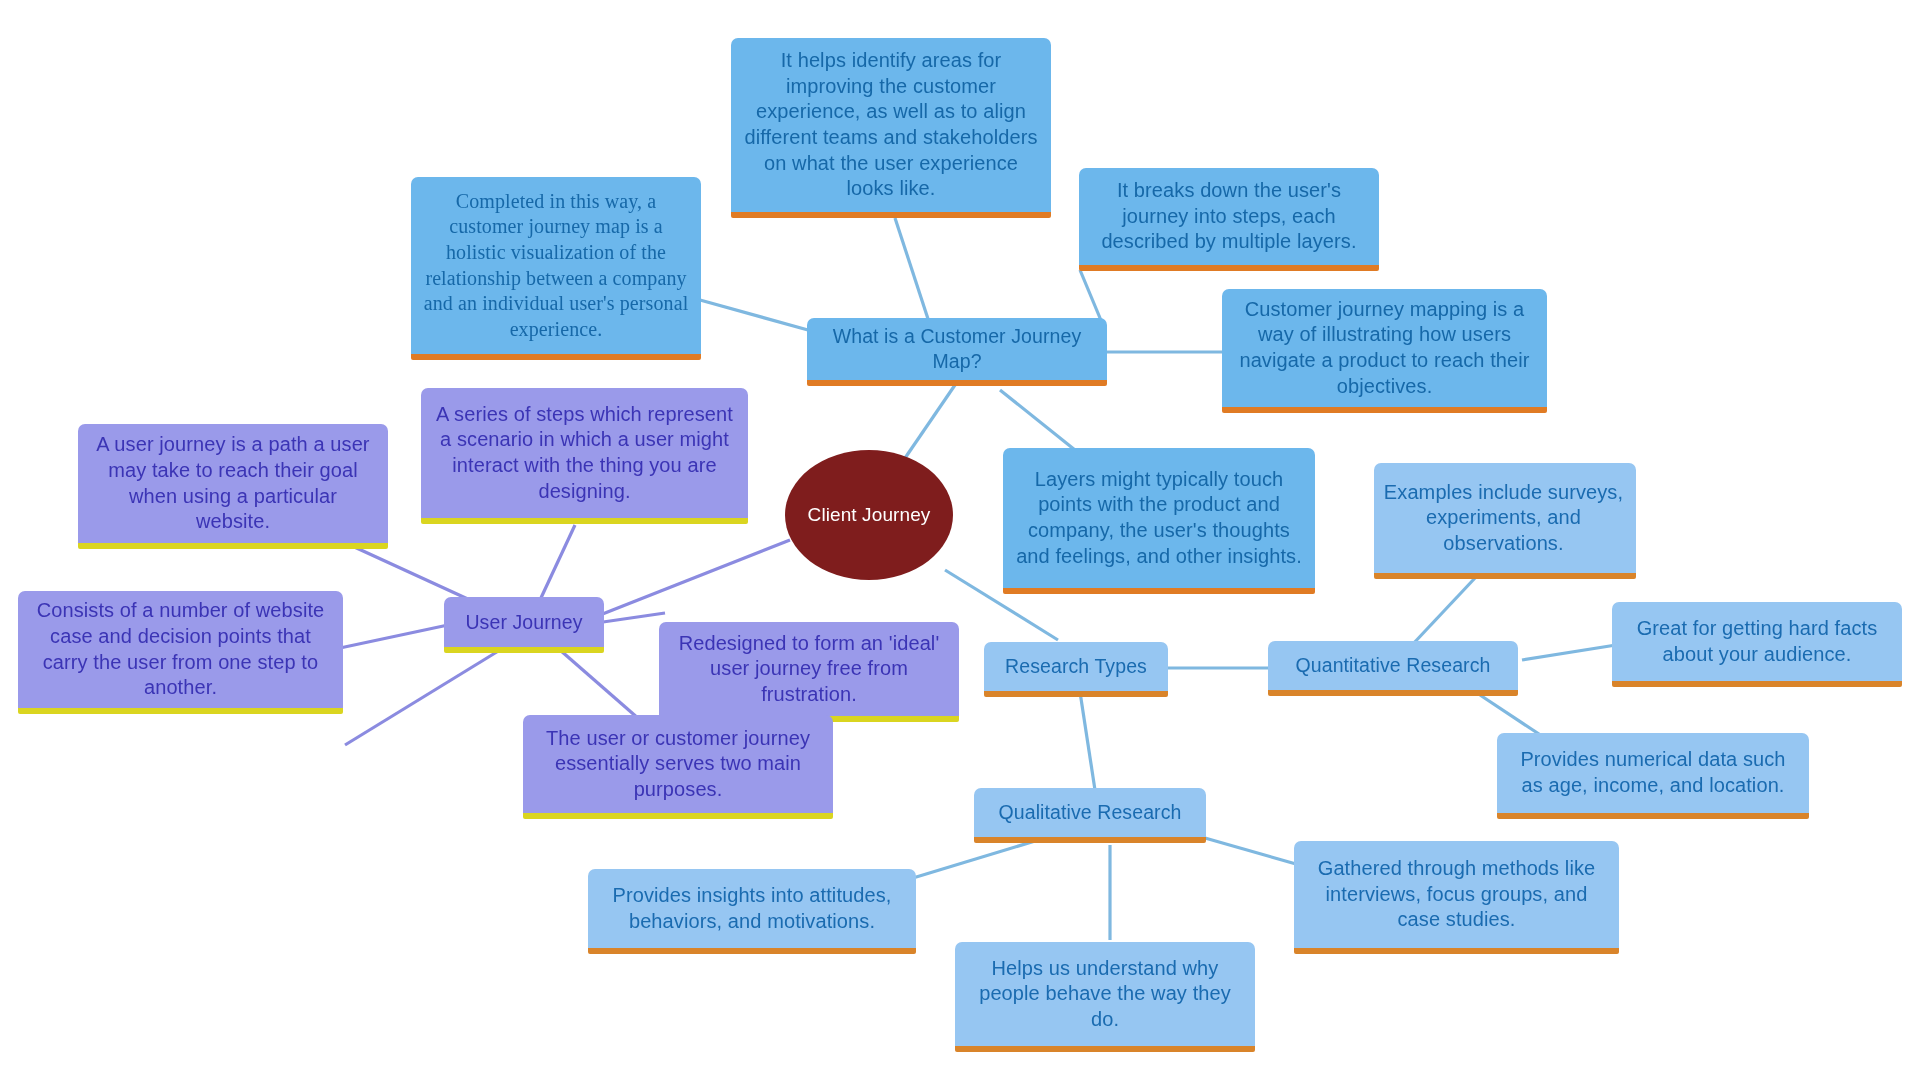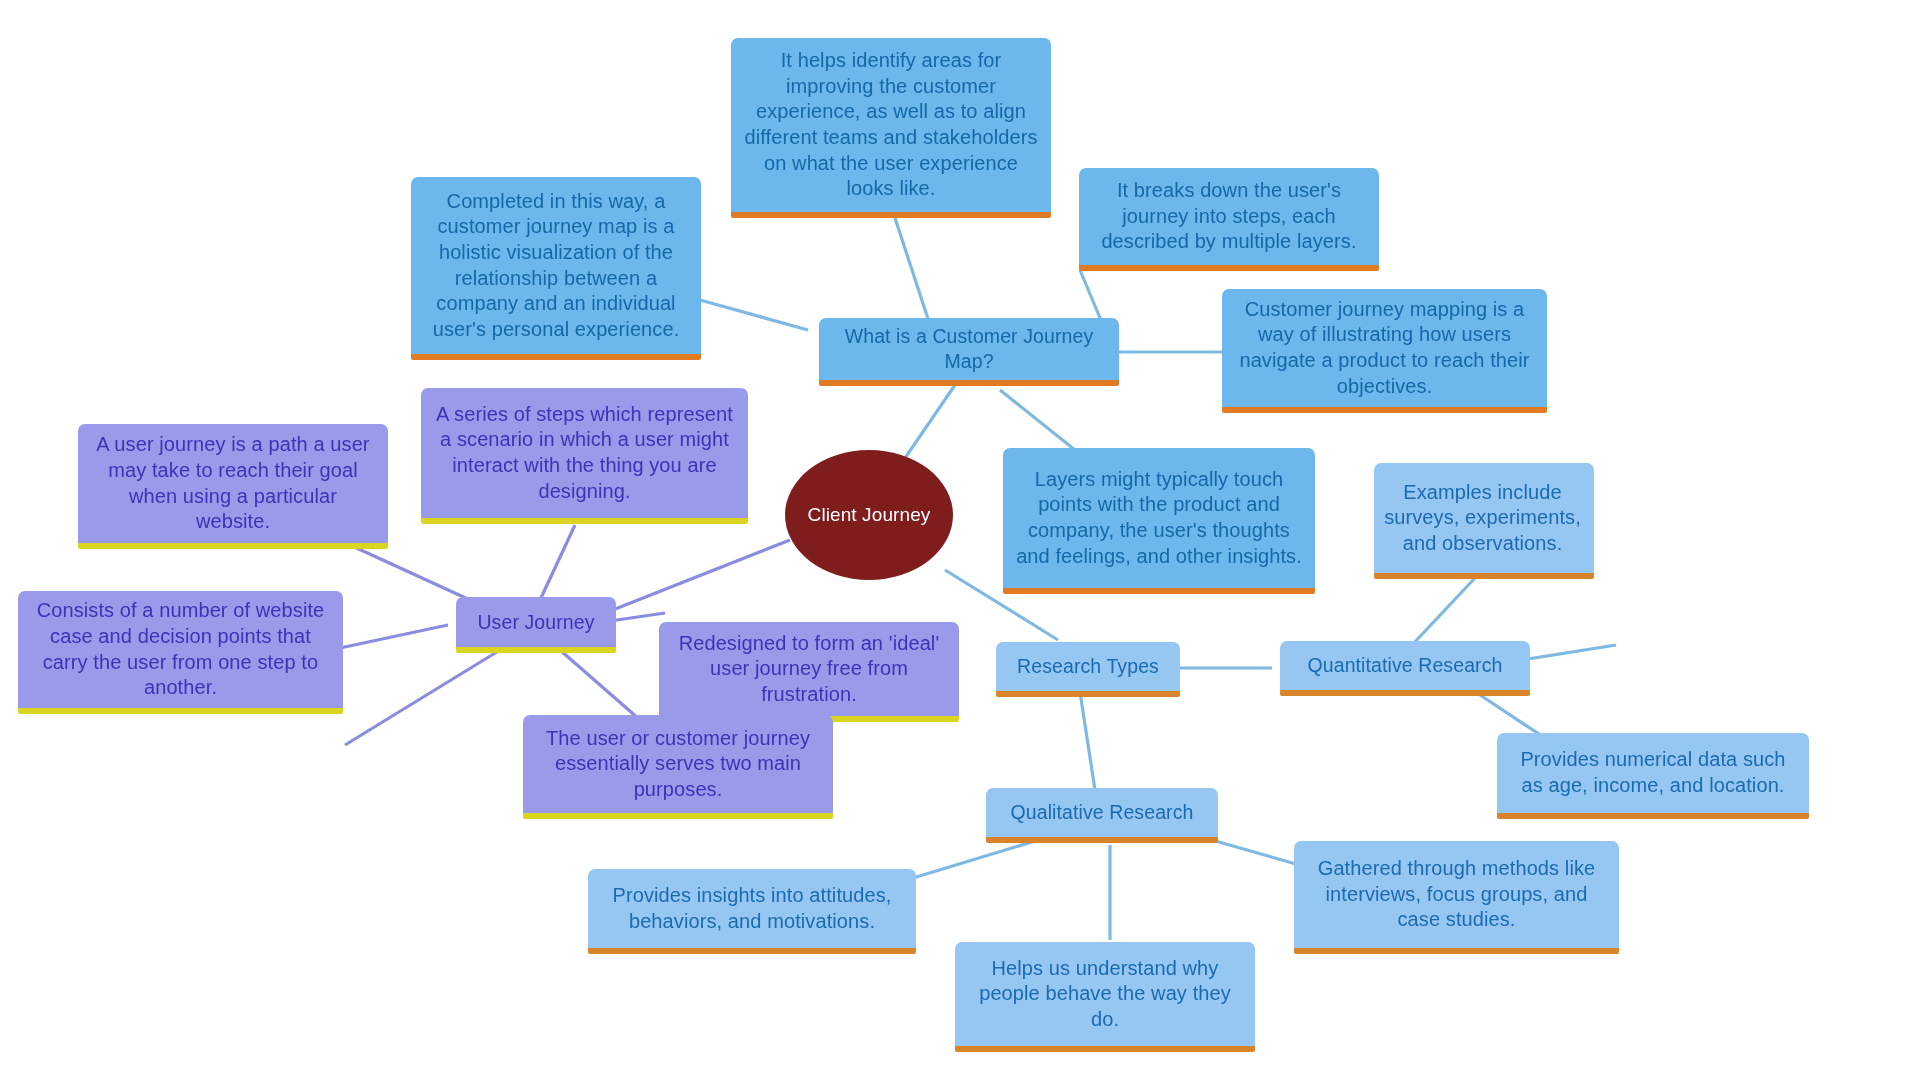--- a/index.html
+++ b/index.html
@@ -66,21 +66,21 @@
   }
   
   .n-hub {
     background: #7f1d1d;
     color: #ffffff;
     border-radius: 50%;
     border: none;
     font-size: 19px;
   }
   .fs-18 { font-size: 20px; }
-  .fs-19 { font-size: 19.5px; margin-left: 12px; }
+  .fs-19 { font-size: 19.5px; }
 </style>
 </head>
 <body>
 
 <div id="canvas">
 
   <svg id="edges" viewBox="0 0 1920 1080">
 
     <line x1="890" y1="480" x2="955" y2="385" stroke="#7fb8e0" stroke-width="3.2"></line>
 
@@ -132,21 +132,21 @@
   </div>
 
   <div class="node n-blue fs-19" style="left:807px; top:318px; width:300px; height:68px;">
     <span>What is a Customer Journey Map?</span>
   </div>
 
   <div class="node n-blue fs-18" style="left:731px; top:38px; width:320px; height:180px;">
     <span>It helps identify areas for improving the customer experience, as well as to align different teams and stakeholders on what the user experience looks like.</span>
   </div>
 
-  <div class="node n-blue fs-18" style="left:411px; top:177px; width:290px; height:183px;">
+  <div class="node n-blue fs-18" style="left:411px; top:177px; width:290px; height:183px;font-family:Liberation Serif, serif;">
     <span>Completed in this way, a customer journey map is a holistic visualization of the relationship between a company and an individual user's personal experience.</span>
   </div>
 
   <div class="node n-blue fs-18" style="left:1079px; top:168px; width:300px; height:103px;">
     <span>It breaks down the user's journey into steps, each described by multiple layers.</span>
   </div>
 
   <div class="node n-blue fs-18" style="left:1222px; top:289px; width:325px; height:124px;">
     <span>Customer journey mapping is a way of illustrating how users navigate a product to reach their objectives.</span>
   </div>
@@ -181,24 +181,27 @@
   </div>
 
   <div class="node n-blue-light fs-19" style="left:984px; top:642px; width:184px; height:55px;">
     <span>Research Types</span>
   </div>
 
   <div class="node n-blue-light fs-19" style="left:1268px; top:641px; width:250px; height:55px;">
     <span>Quantitative Research</span>
   </div>
 
-  <div class="node n-blue-light fs-18" style="left:1374px; top:463px; width:220px; height:116px;padding-left:9px;">
+  <div class="node n-blue-light fs-18" style="left:1374px; top:463px; width:262px; height:116px;padding-left:9px;">
     <span>Examples include surveys, experiments, and observations.</span>
   </div>
 
+  <div class="node n-blue-light fs-18" style="left:1612px; top:602px; width:290px; height:85px;">
+    <span>Great for getting hard facts about your audience.</span>
+  </div>
 
   <div class="node n-blue-light fs-18" style="left:1497px; top:733px; width:312px; height:86px;">
     <span>Provides numerical data such as age, income, and location.</span>
   </div>
 
   <div class="node n-blue-light fs-19" style="left:974px; top:788px; width:232px; height:55px;">
     <span>Qualitative Research</span>
   </div>
 
   <div class="node n-blue-light fs-18" style="left:588px; top:869px; width:328px; height:85px;">

